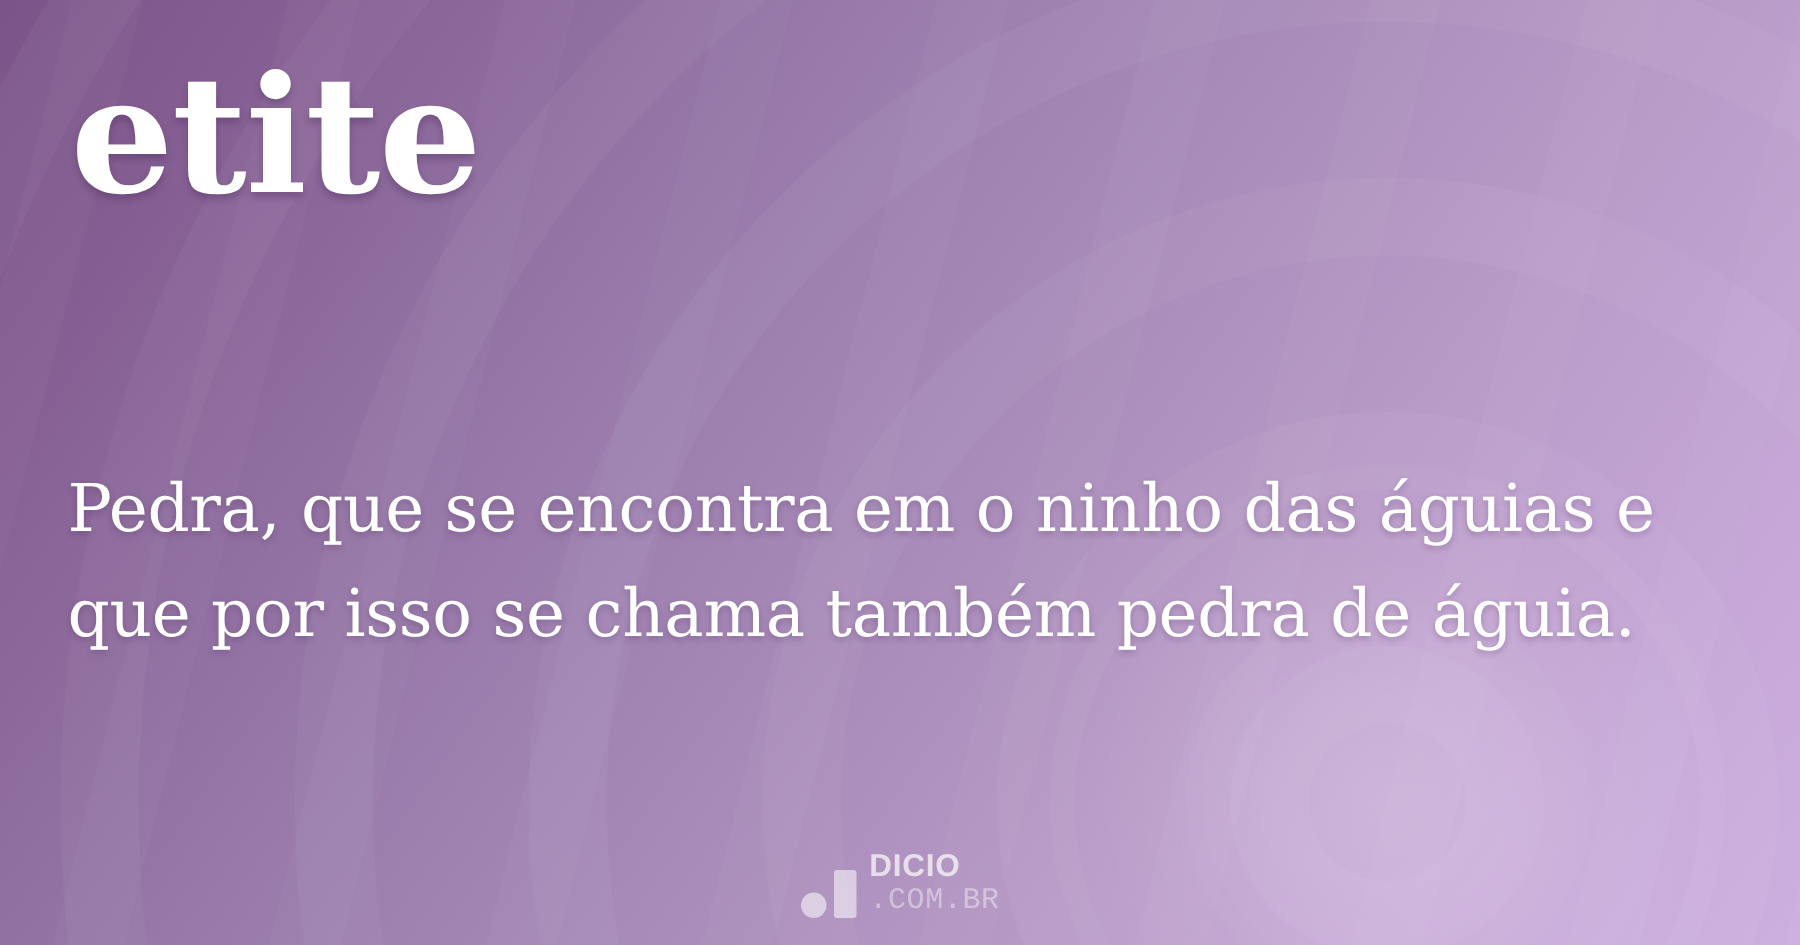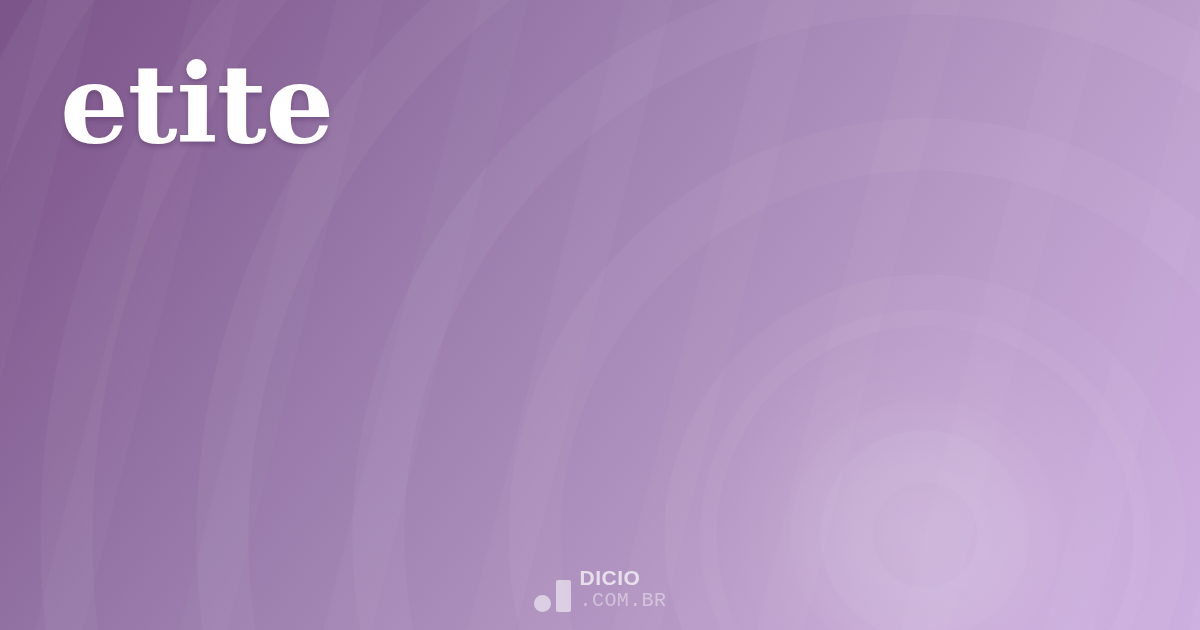--- a/index.html
+++ b/index.html
@@ -73,21 +73,21 @@
       rgba(255,255,255,0.022) 92px,
       rgba(255,255,255,0.000) 93px,
       rgba(255,255,255,0.000) 140px);
   }
 
   
   #word {
     position: absolute;
     left: 44px;
     top: 28px;
-    margin: 16px;
+    margin: 3px;
     font-family: "DejaVu Serif", serif;
     font-weight: 700;
     font-size: 108px;
     line-height: 1.12;
     letter-spacing: -1px;
     color: #ffffff;
     text-shadow: 0 3px 5px rgba(60, 30, 75, 0.30);
     white-space: nowrap;
   }
 
@@ -171,20 +171,21 @@
 
 <div id="card">
 
   <div class="sheen"></div>
   <div class="rings"></div>
   <div class="ring-glow g1"></div>
   <div class="ring-glow g2"></div>
 
   <h1 id="word">etite</h1>
 
+  <p id="definition">Pedra, que se encontra em o ninho das águias e que por isso se chama também pedra de águia.</p>
 
   <div id="brand">
     <div class="brand-mark">
       <span class="brand-dot"></span>
       <span class="brand-bar"></span>
     </div>
     <div class="brand-text">
       <span class="brand-name">DICIO</span>
       <span class="brand-tld">.COM.BR</span>
     </div>

